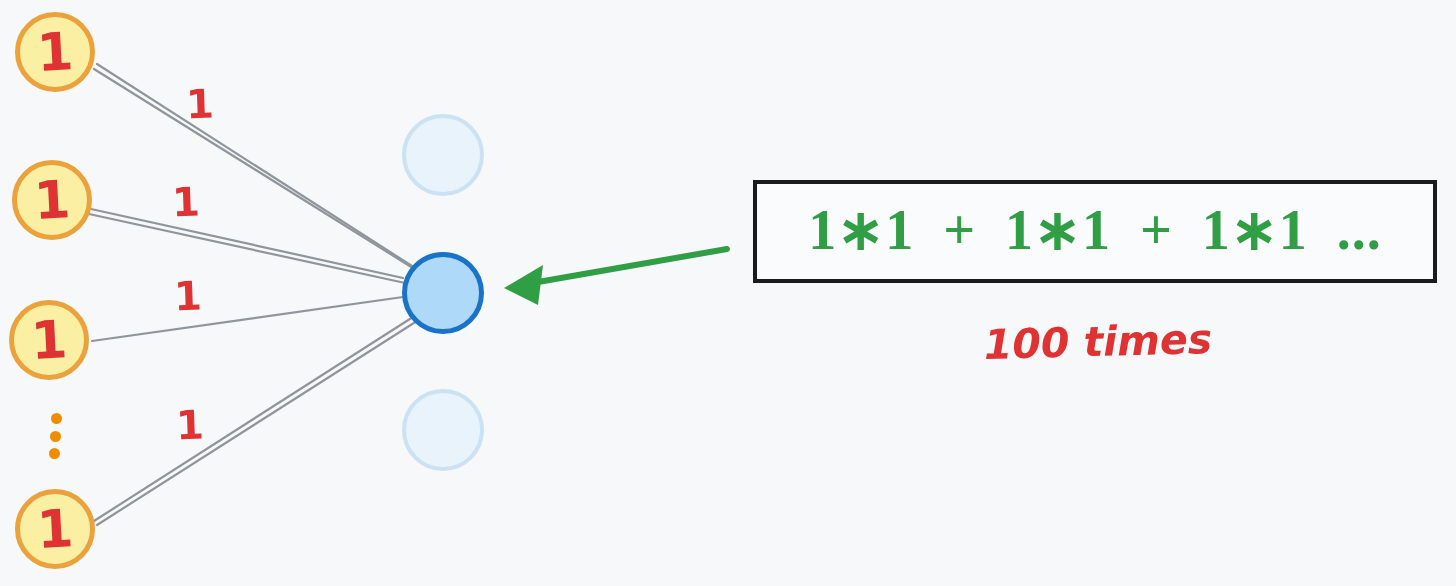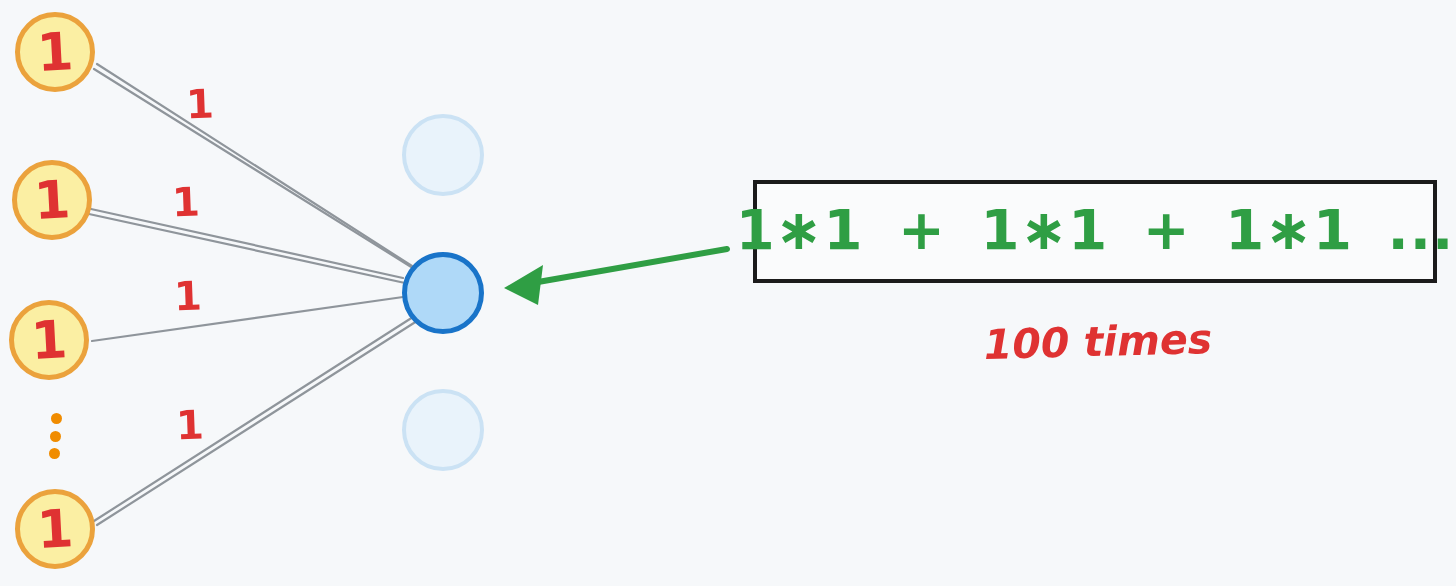--- a/index.html
+++ b/index.html
@@ -81,20 +81,21 @@
   .expr-box {
     position: absolute;
     left: 753px; top: 180px;
     width: 684px; height: 103px;
     border: 4px solid #1B1B1B;
     box-sizing: border-box;
     background: #FAFBFC;
     display: flex;
     align-items: center;
     justify-content: center;
+    font-family: Liberation Serif, serif;
   }
   .expr-text {
     color: #2F9E44;
     font-size: 56px;
     font-weight: bold;
     letter-spacing: 1px;
     word-spacing: 14px;
     white-space: nowrap;
     transform: translateY(-2px);
   }

